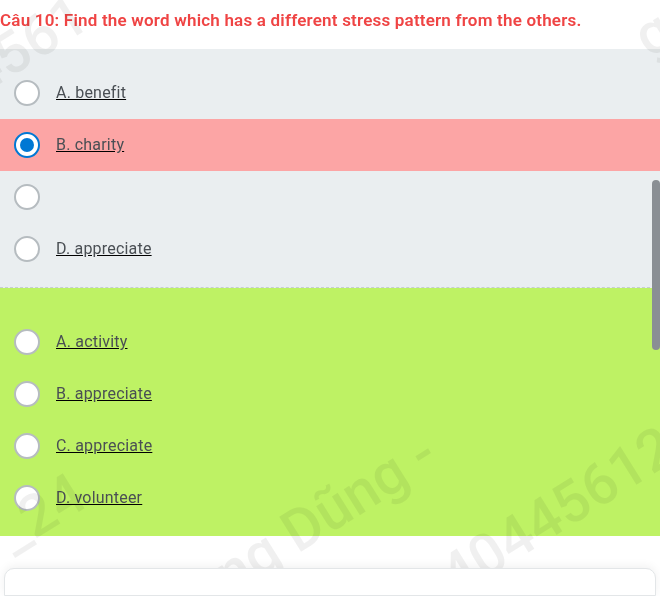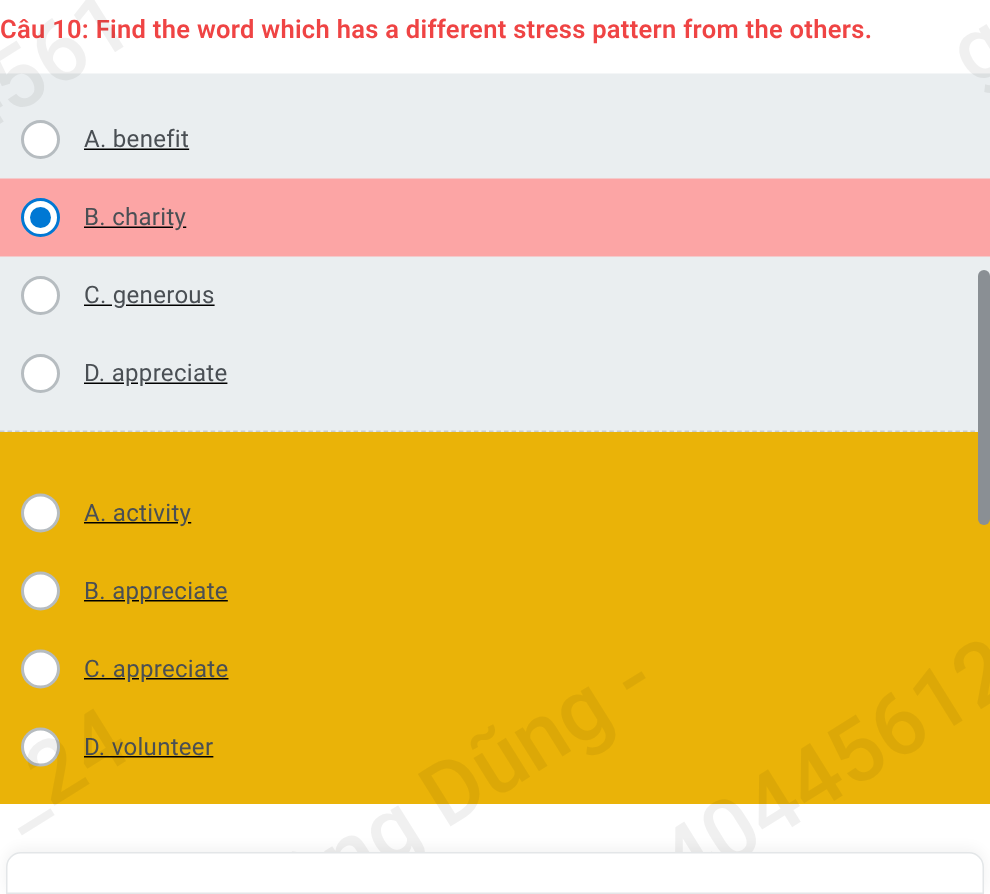--- a/index.html
+++ b/index.html
@@ -18,21 +18,21 @@
       padding: 8px 4px 16px 0;
       line-height: 1.45;
       letter-spacing: 0.2px;
     }
     .question-block {
       background: #eaeef0;
       padding: 18px 0 12px 0;
       border-bottom: 1px dashed #c7cdd1;
     }
     .question-block2 {
-      background: #eab308;
+      background: #bef264;
       padding: 28px 0 12px 0;
     }
     .option {
       display: flex;
       align-items: center;
       padding: 13px 14px;
       cursor: pointer;
       text-decoration: underline;
     }
     .option.selected {
@@ -116,21 +116,20 @@
   <div class="option">
     <span class="radio"></span>
     <span class="option-label">A. benefit</span>
   </div>
   <div class="option selected">
     <span class="radio selected"></span>
     <span class="option-label">B. charity</span>
   </div>
   <div class="option">
     <span class="radio"></span>
-    <span class="option-label">C. generous</span>
   </div>
   <div class="option">
     <span class="radio"></span>
     <span class="option-label">D. appreciate</span>
   </div>
 </div>
 
 <div class="question-block2">
   <div class="option">
     <span class="radio"></span>

